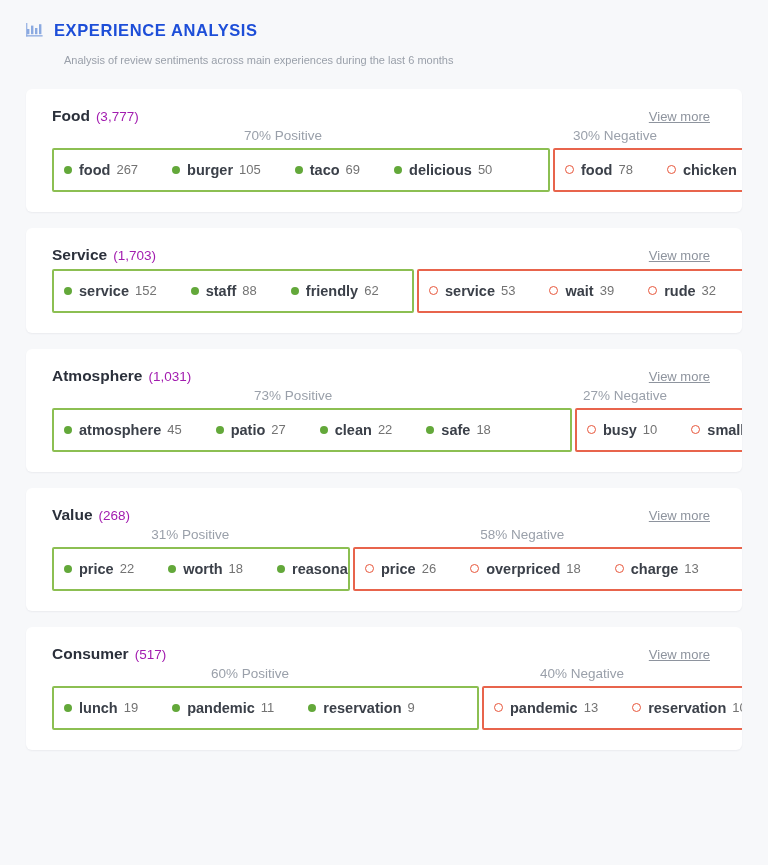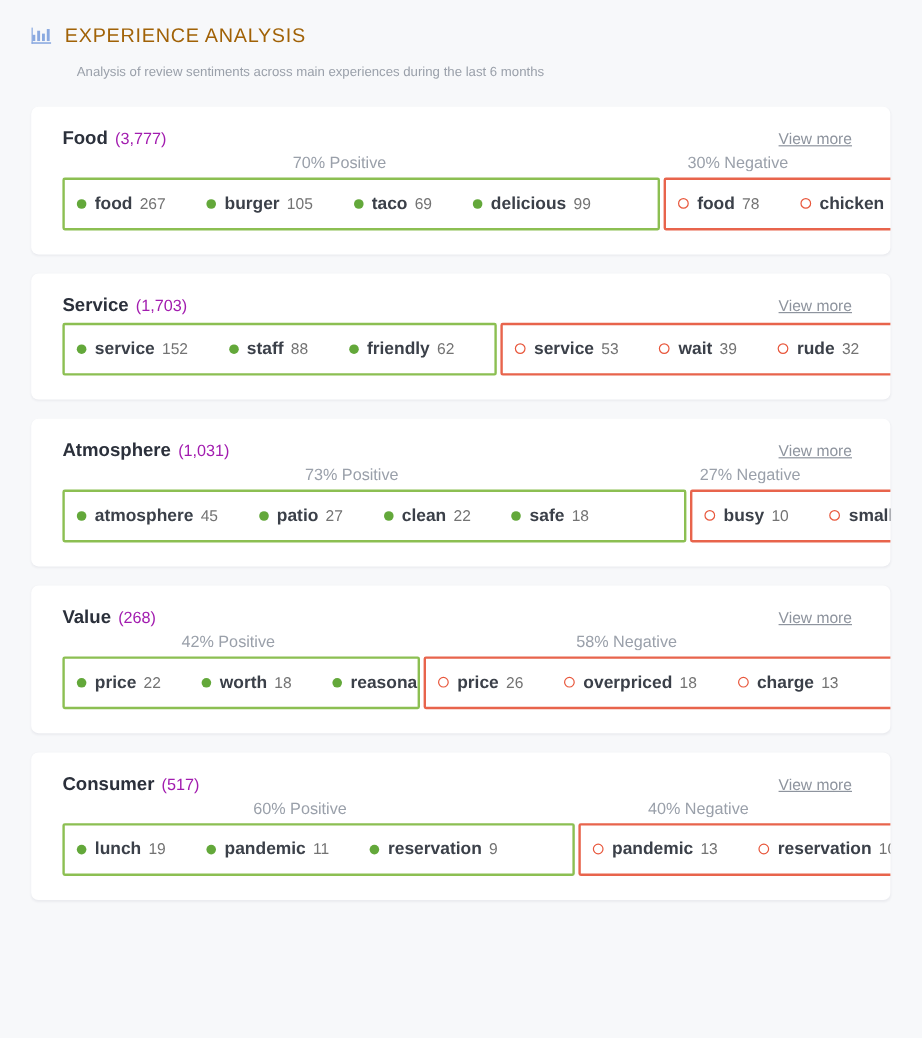--- a/index.html
+++ b/index.html
@@ -25,23 +25,23 @@
     gap: 11px;
   }
   .chart-icon {
     width: 17px;
     height: 16px;
     flex: none;
     display: block;
   }
   .page-title {
     font-size: 16.5px;
-    font-weight: normal;
+    font-weight: bold;
     letter-spacing: 0.6px;
-    color: #a16207;
+    color: #1d4ed8;
     text-transform: uppercase;
     line-height: 1;
     text-align: center;
   }
   .page-subtitle {
     margin: 14px 0 0 38px;
     font-size: 11px;
     color: #9aa0aa;
     line-height: 1.3;
     font-weight: normal;
@@ -207,21 +207,21 @@
             <span class="kw-val">105</span>
           </span>
           <span class="kw">
             <span class="dot"></span>
             <span class="kw-word">taco</span>
             <span class="kw-val">69</span>
           </span>
           <span class="kw">
             <span class="dot"></span>
             <span class="kw-word">delicious</span>
-            <span class="kw-val">99</span>
+            <span class="kw-val">50</span>
           </span>
         </div>
         <div class="kw-box negative" style="width: 215px;">
           <span class="kw">
             <span class="dot"></span>
             <span class="kw-word">food</span>
             <span class="kw-val">78</span>
           </span>
           <span class="kw">
             <span class="dot"></span>
@@ -316,21 +316,21 @@
           </span>
         </div>
       </div>
     </div>
     <div class="card">
       <div class="card-head">
         <div><span class="card-name">Value</span><span class="card-count">(268)</span></div>
         <a class="view-more">View more</a>
       </div>
       <div class="pct-row">
-        <div class="pct-label" style="width: 298px;">42% Positive</div>
+        <div class="pct-label" style="width: 298px;">31% Positive</div>
         <div class="pct-label" style="width: 418px;">58% Negative</div>
       </div>
       <div class="kw-row">
         <div class="kw-box positive" style="width: 298px;">
           <span class="kw">
             <span class="dot"></span>
             <span class="kw-word">price</span>
             <span class="kw-val">22</span>
           </span>
           <span class="kw">

